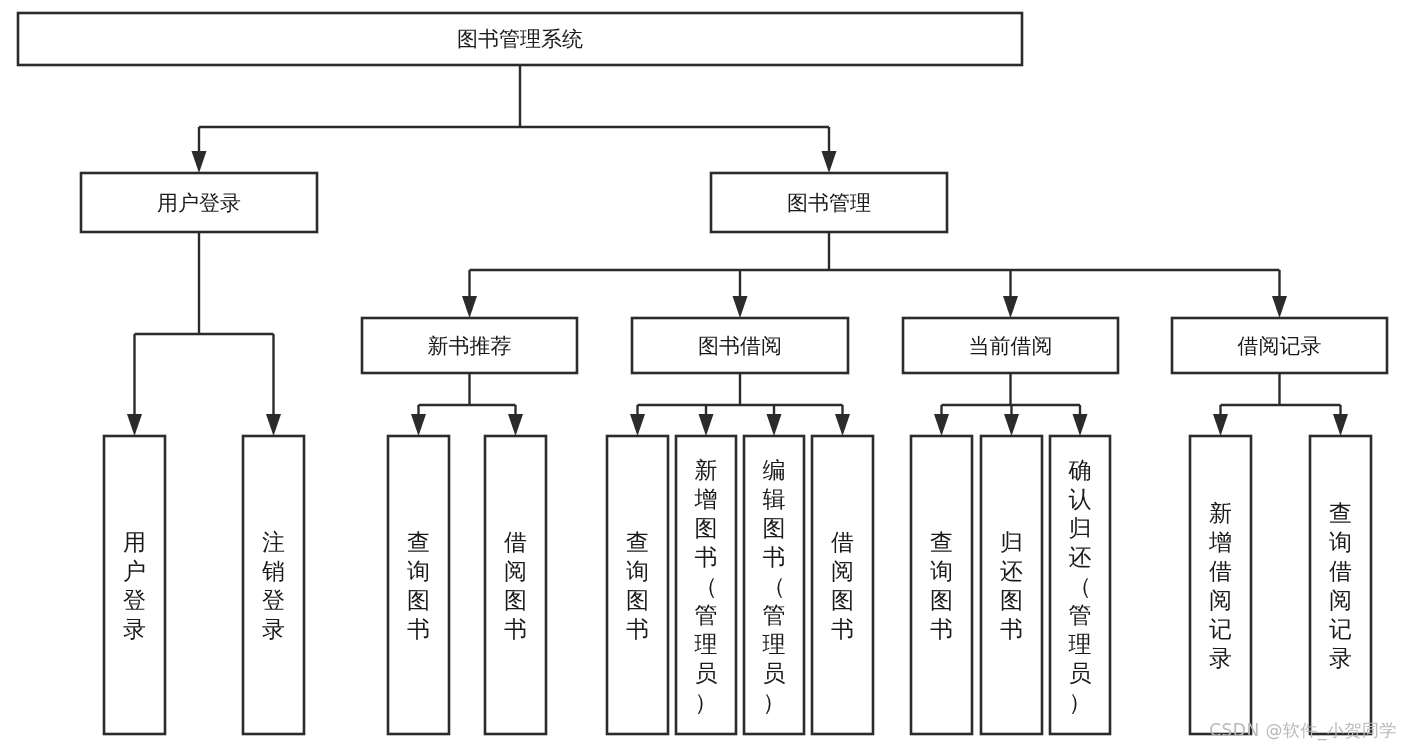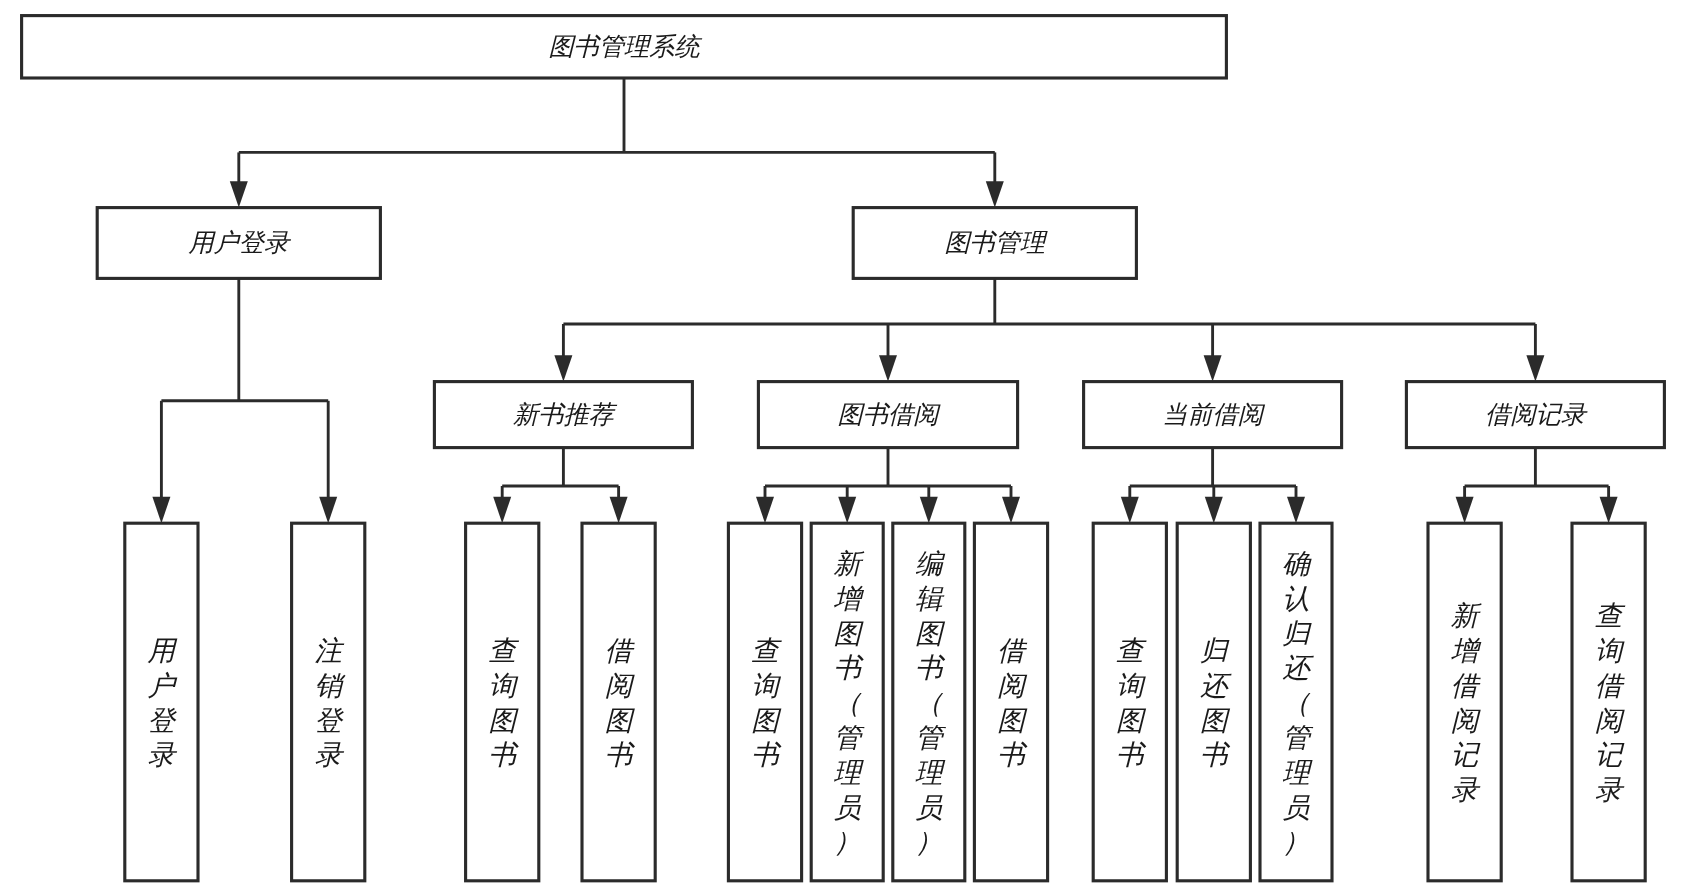--- a/index.html
+++ b/index.html
@@ -13,21 +13,20 @@
     position: relative;
     overflow: hidden;
     font-family: "DejaVu Sans", "Liberation Sans", sans-serif;
   }
   #diagram-root {
     position: absolute;
     left: 0;
     top: 0;
     width: 1405px;
     height: 747px;
-    font-style: italic;
   }
   svg.flow {
     display: block;
     width: 1405px;
     height: 747px;
   }
   .node-box {
     fill: #ffffff;
     stroke: #2b2b2b;
     stroke-width: 2.6;
@@ -202,13 +201,14 @@
         <g>
           <rect x="1190" y="436" width="61" height="298" class="node-box"></rect>
           <text x="1220.5" y="521" class="node-label-v"><tspan x="1220.5" dy="0">新</tspan><tspan x="1220.5" dy="29">增</tspan><tspan x="1220.5" dy="29">借</tspan><tspan x="1220.5" dy="29">阅</tspan><tspan x="1220.5" dy="29">记</tspan><tspan x="1220.5" dy="29">录</tspan></text>
         </g>
         <g>
           <rect x="1310" y="436" width="61" height="298" class="node-box"></rect>
           <text x="1340.5" y="521" class="node-label-v"><tspan x="1340.5" dy="0">查</tspan><tspan x="1340.5" dy="29">询</tspan><tspan x="1340.5" dy="29">借</tspan><tspan x="1340.5" dy="29">阅</tspan><tspan x="1340.5" dy="29">记</tspan><tspan x="1340.5" dy="29">录</tspan></text>
         </g>
       </g>
   </svg>
+  <div class="watermark">CSDN @软件_小贺同学</div>
 </div>
 
 </body></html>

